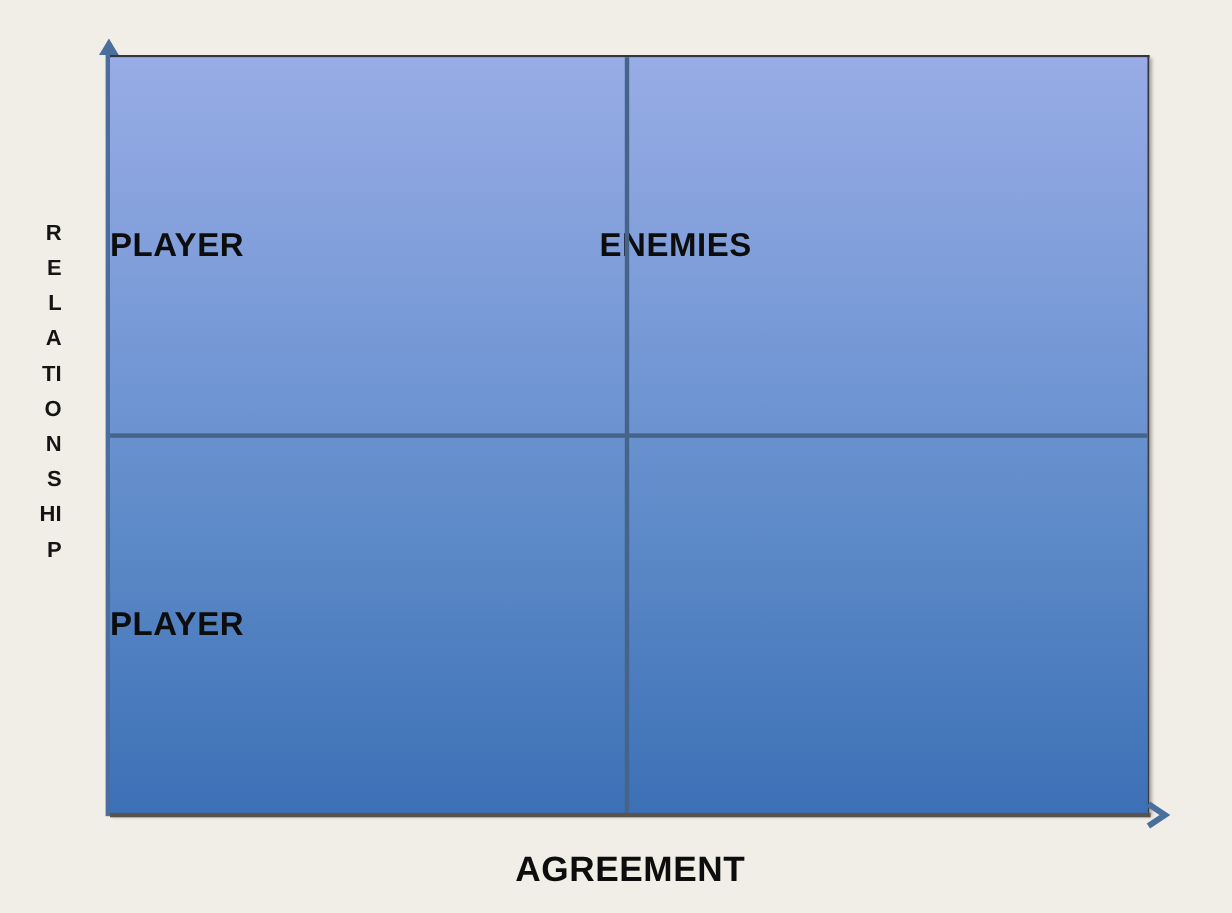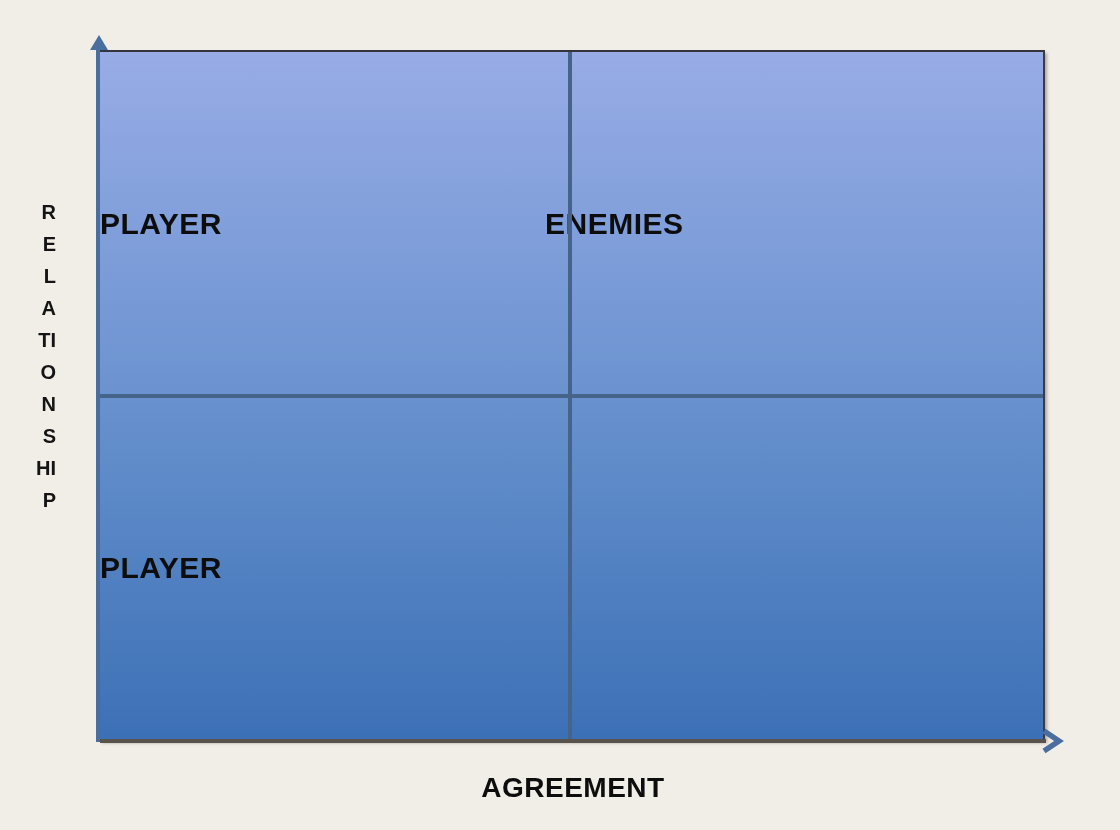--- a/index.html
+++ b/index.html
@@ -106,21 +106,21 @@
     position: absolute;
     left: 1040px;
     top: 728px;
   }
   .x-axis-label {
     position: absolute;
     left: 100px;
     top: 772px;
     width: 946px;
     text-align: center;
-    font-size: 28px;
+    font-size: 32px;
     font-weight: bold;
     color: #0d0d0d;
     letter-spacing: 0.5px;
   }
 </style>
 </head>
 <body>
 
 <div class="stage">
 

